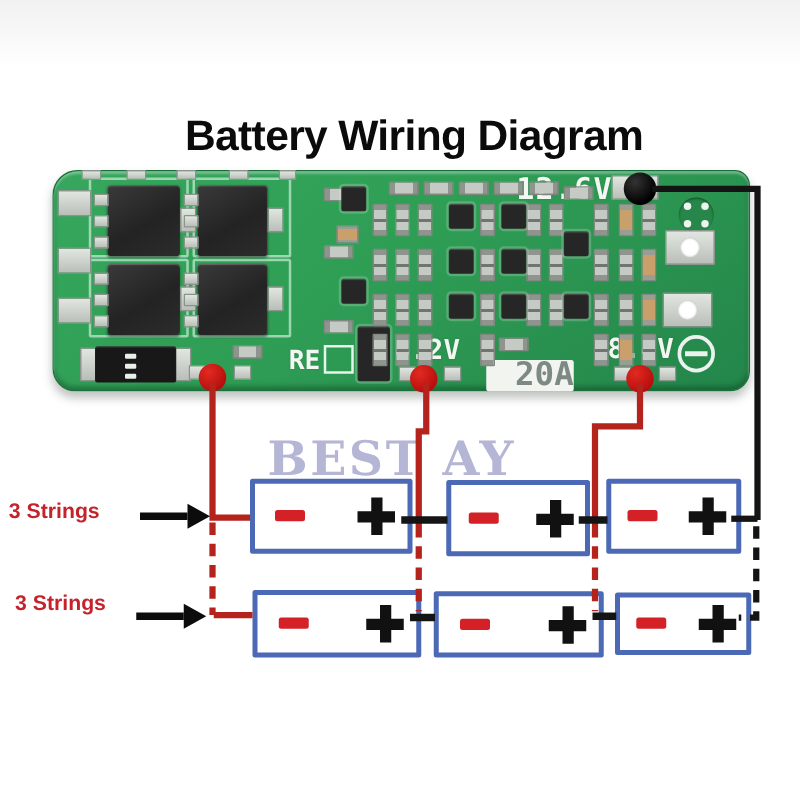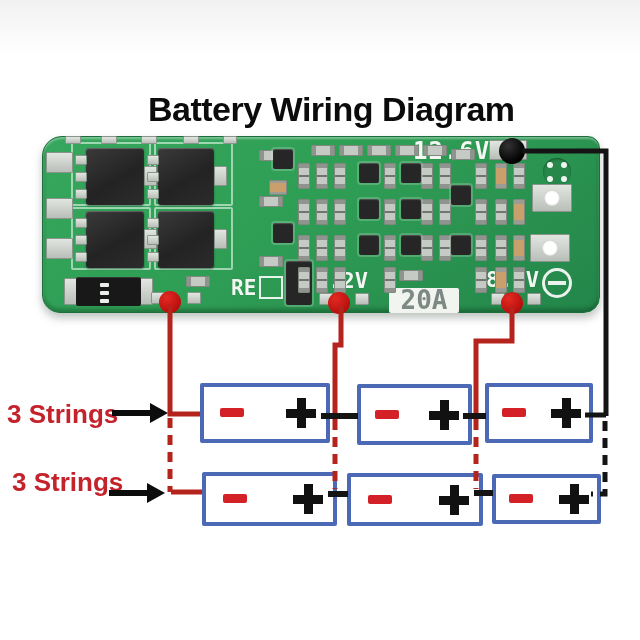--- a/index.html
+++ b/index.html
@@ -22,40 +22,40 @@
   .vres{width:12px;height:26px;border:1px solid #80887f;border-radius:1px;
         background:linear-gradient(180deg,#8f948f 0 16%,#c6cac5 16% 46%,#6f756f 46% 56%,#c6cac5 56% 84%,#8f948f 84%);}
   .vres.tan{background:linear-gradient(180deg,#9a9d93 0 16%,#c9a06b 16% 84%,#9a9d93 84%);}
   .sot{width:20px;height:20px;background:#262626;border-radius:2px;
        box-shadow:inset 0 1px 1px rgba(255,255,255,.2), 0 0 0 2px rgba(210,230,215,.25);}
   .shuntbody{background:#181818;border-radius:2px;box-shadow:inset 0 1px 1px rgba(255,255,255,.15);}
   .mark{background:#e9efe9;border-radius:1px;}
   .silk{color:#f2f7f2;font-family:"DejaVu Sans Mono",monospace;font-weight:bold;white-space:nowrap;
         text-shadow:0 0 1px rgba(10,60,30,.4);}
   .curbox{background:#f2f4f0;border-radius:2px;color:#7d8984;font-family:"DejaVu Sans Mono",monospace;
-          font-weight:bold;font-size:26px;line-height:25px;text-align:center;}
+          font-weight:bold;font-size:26px;line-height:25px;text-align:right;}
   .dot{position:absolute;border-radius:50%;}
   .dot.red{background:radial-gradient(circle at 35% 30%,#e22a22,#b60d0c 75%);}
   .dot.black{background:radial-gradient(circle at 35% 30%,#333,#000 70%);}
   .fourdot{width:28px;height:28px;border-radius:50%;background:#27874a;box-shadow:inset 0 1px 2px rgba(0,30,10,.5);}
   .fourdot i{position:absolute;width:6px;height:6px;border-radius:50%;background:#eef5ef;}
   .hole{background:#ffffff;border-radius:50%;box-shadow:inset 0 0 2px rgba(0,0,0,.4);}
   .screw{width:30px;height:30px;border:3px solid #e9f2ec;border-radius:50%;}
   .screw i{position:absolute;left:3px;top:10px;width:18px;height:4px;background:#e9f2ec;}
   .rebox{border:2px solid #e9f2ec;}
   
   .watermark{position:absolute;left:214px;top:344px;font-family:"DejaVu Serif",serif;font-weight:700;
              font-size:38px;letter-spacing:2px;color:#b5b5d6;white-space:nowrap;}
   .battery{position:absolute;background:#ffffff;border:4px solid #4b69b5;border-radius:2px;
            display:flex;align-items:center;justify-content:space-between;}
   .minus{position:absolute;left:13%;top:50%;margin-top:-5px;width:24px;height:9px;background:#d32127;border-radius:2px;}
   .plus{position:absolute;right:8%;top:50%;margin-top:-15px;width:30px;height:30px;}
   .plus:before{content:"";position:absolute;left:0;top:11px;width:30px;height:9px;background:#111;}
   .plus:after{content:"";position:absolute;left:11px;top:0;width:9px;height:30px;background:#111;}
-  .rowlabel{position:absolute;font-weight:800;color:#c4232b;font-size:26px;white-space:nowrap;}
+  .rowlabel{position:absolute;font-weight:800;color:#c4232b;font-size:17px;white-space:nowrap;}
   svg.wires{position:absolute;left:0;top:0;pointer-events:none;}
 </style>
 </head>
 <body>
 
 <div class="stage">
 
   <div class="title">Battery Wiring Diagram</div>
 
   <div class="pcb" id="pcb">
@@ -180,20 +180,21 @@
       <div class="screw" style="left: 499px; top: 131px; width: 30px; height: 30px;">
         <i></i>
       </div>
     </div>
 
   <div class="dot black" style="left:499px;top:138px;width:26px;height:26px;"></div>
   <div class="dot red" style="left:159px;top:291px;width:22px;height:22px;"></div>
   <div class="dot red" style="left:328px;top:292px;width:22px;height:22px;"></div>
   <div class="dot red" style="left:501px;top:292px;width:22px;height:22px;"></div>
 
+  <div class="watermark">BEST AY</div>
 
   <div id="batteries">
       <div class="battery" style="left: 200px; top: 383px; width: 122px; height: 52px;">
         <div class="minus"></div>
         <div class="plus"></div>
       </div>
       <div class="battery" style="left: 357px; top: 384px; width: 107px; height: 53px;">
         <div class="minus"></div>
         <div class="plus"></div>
       </div>

